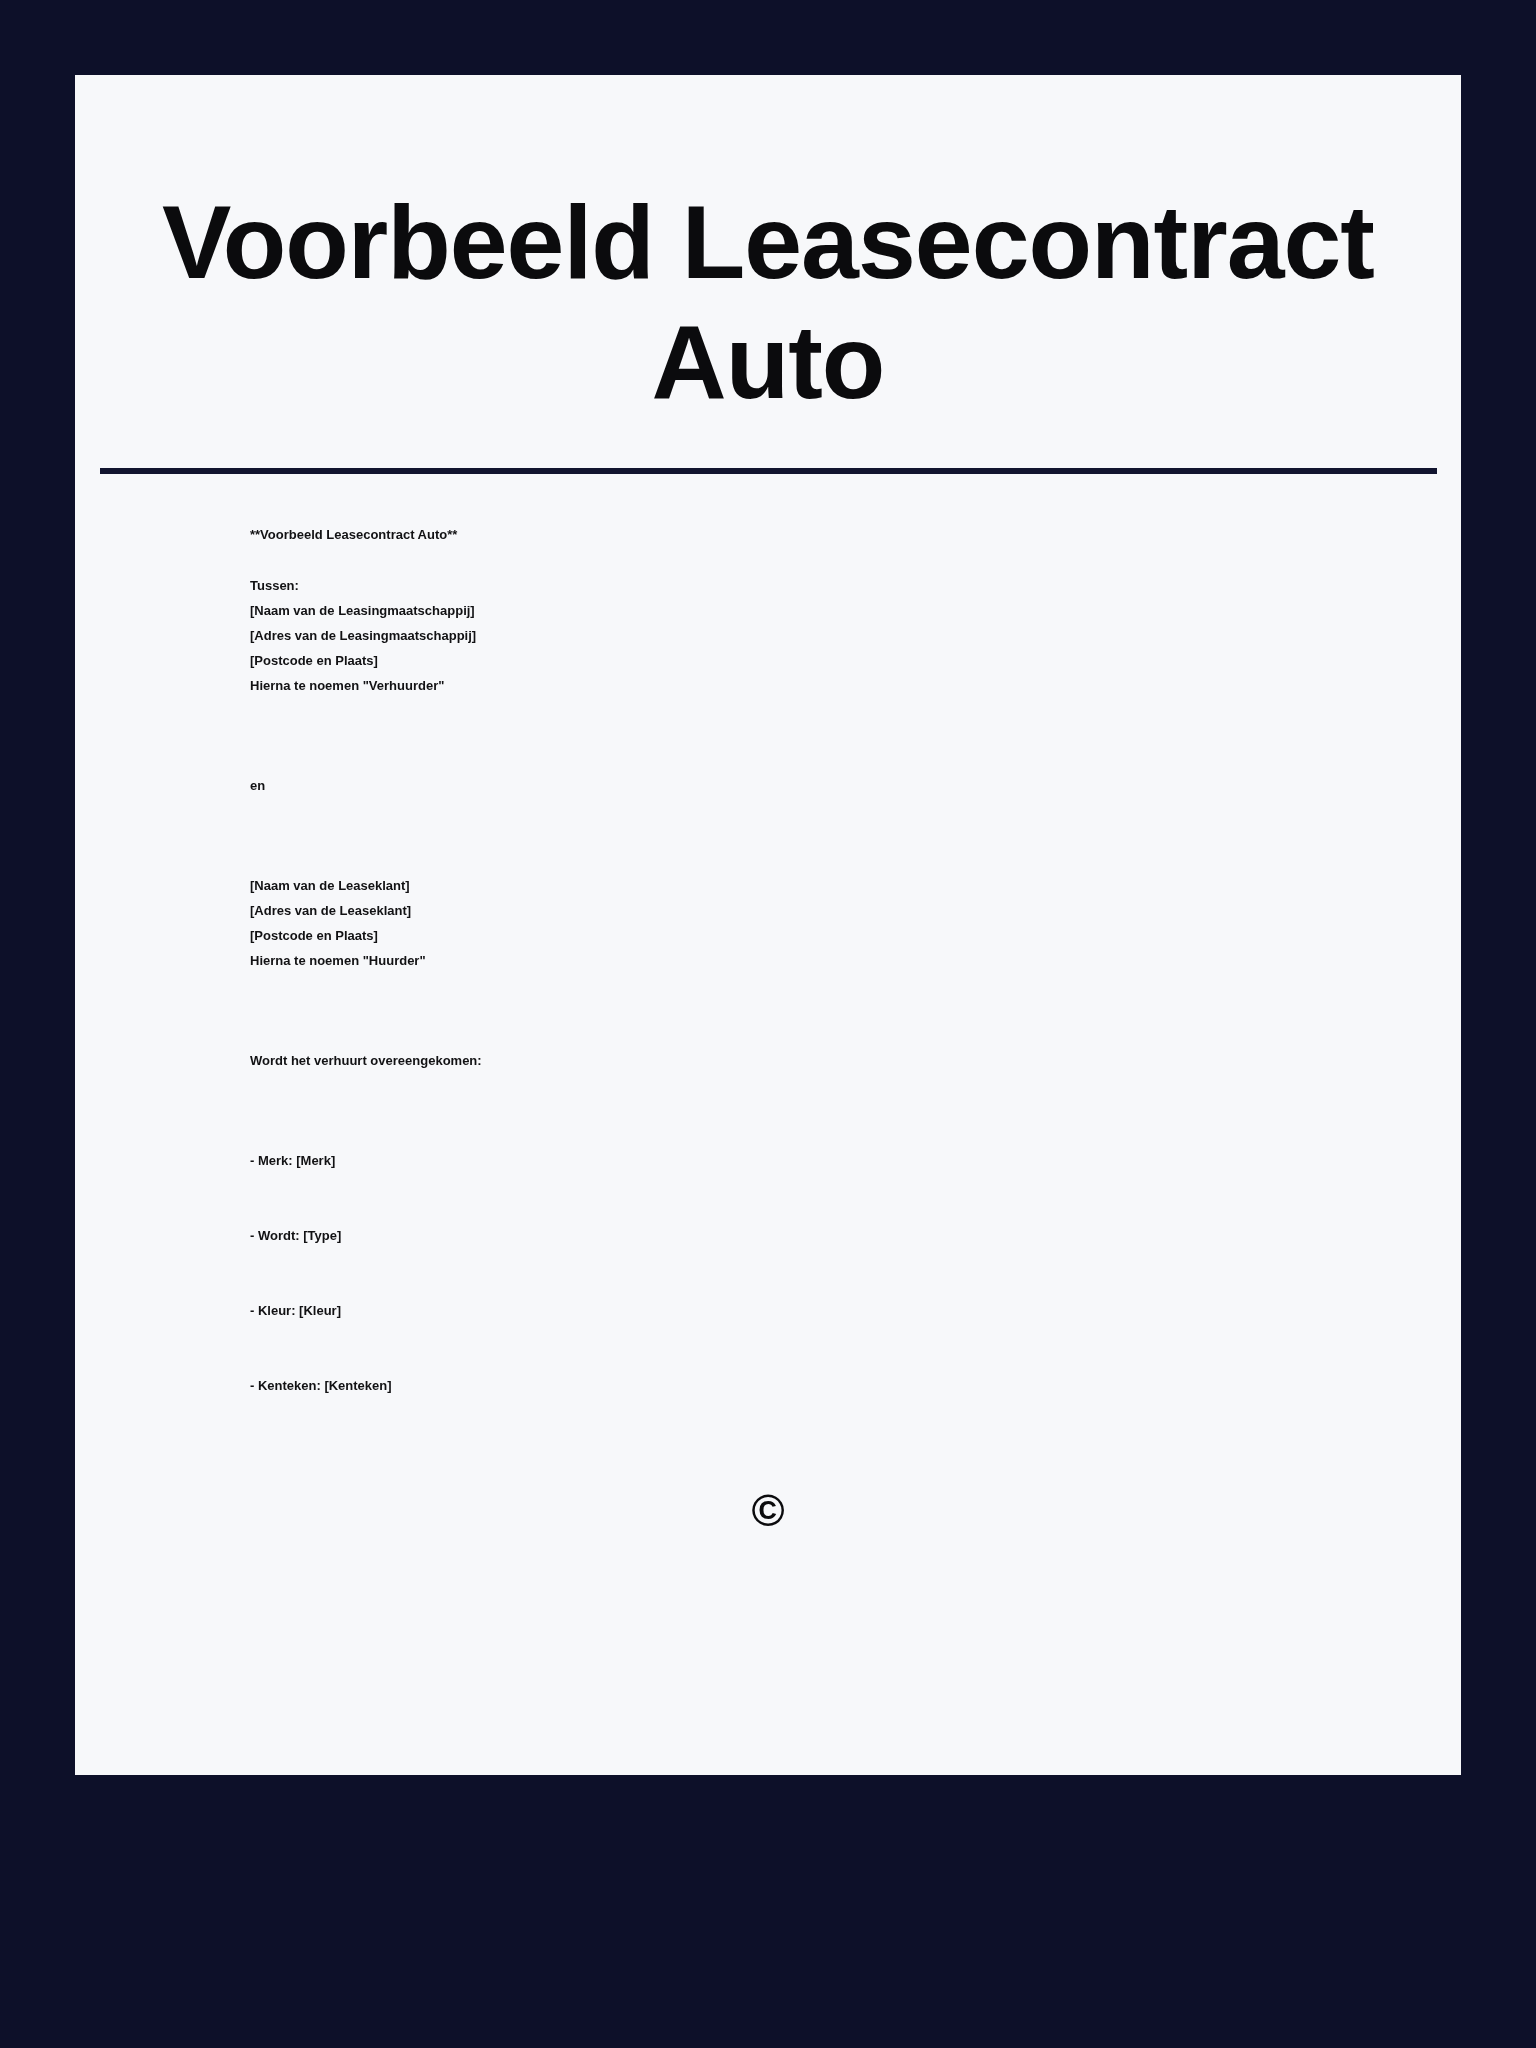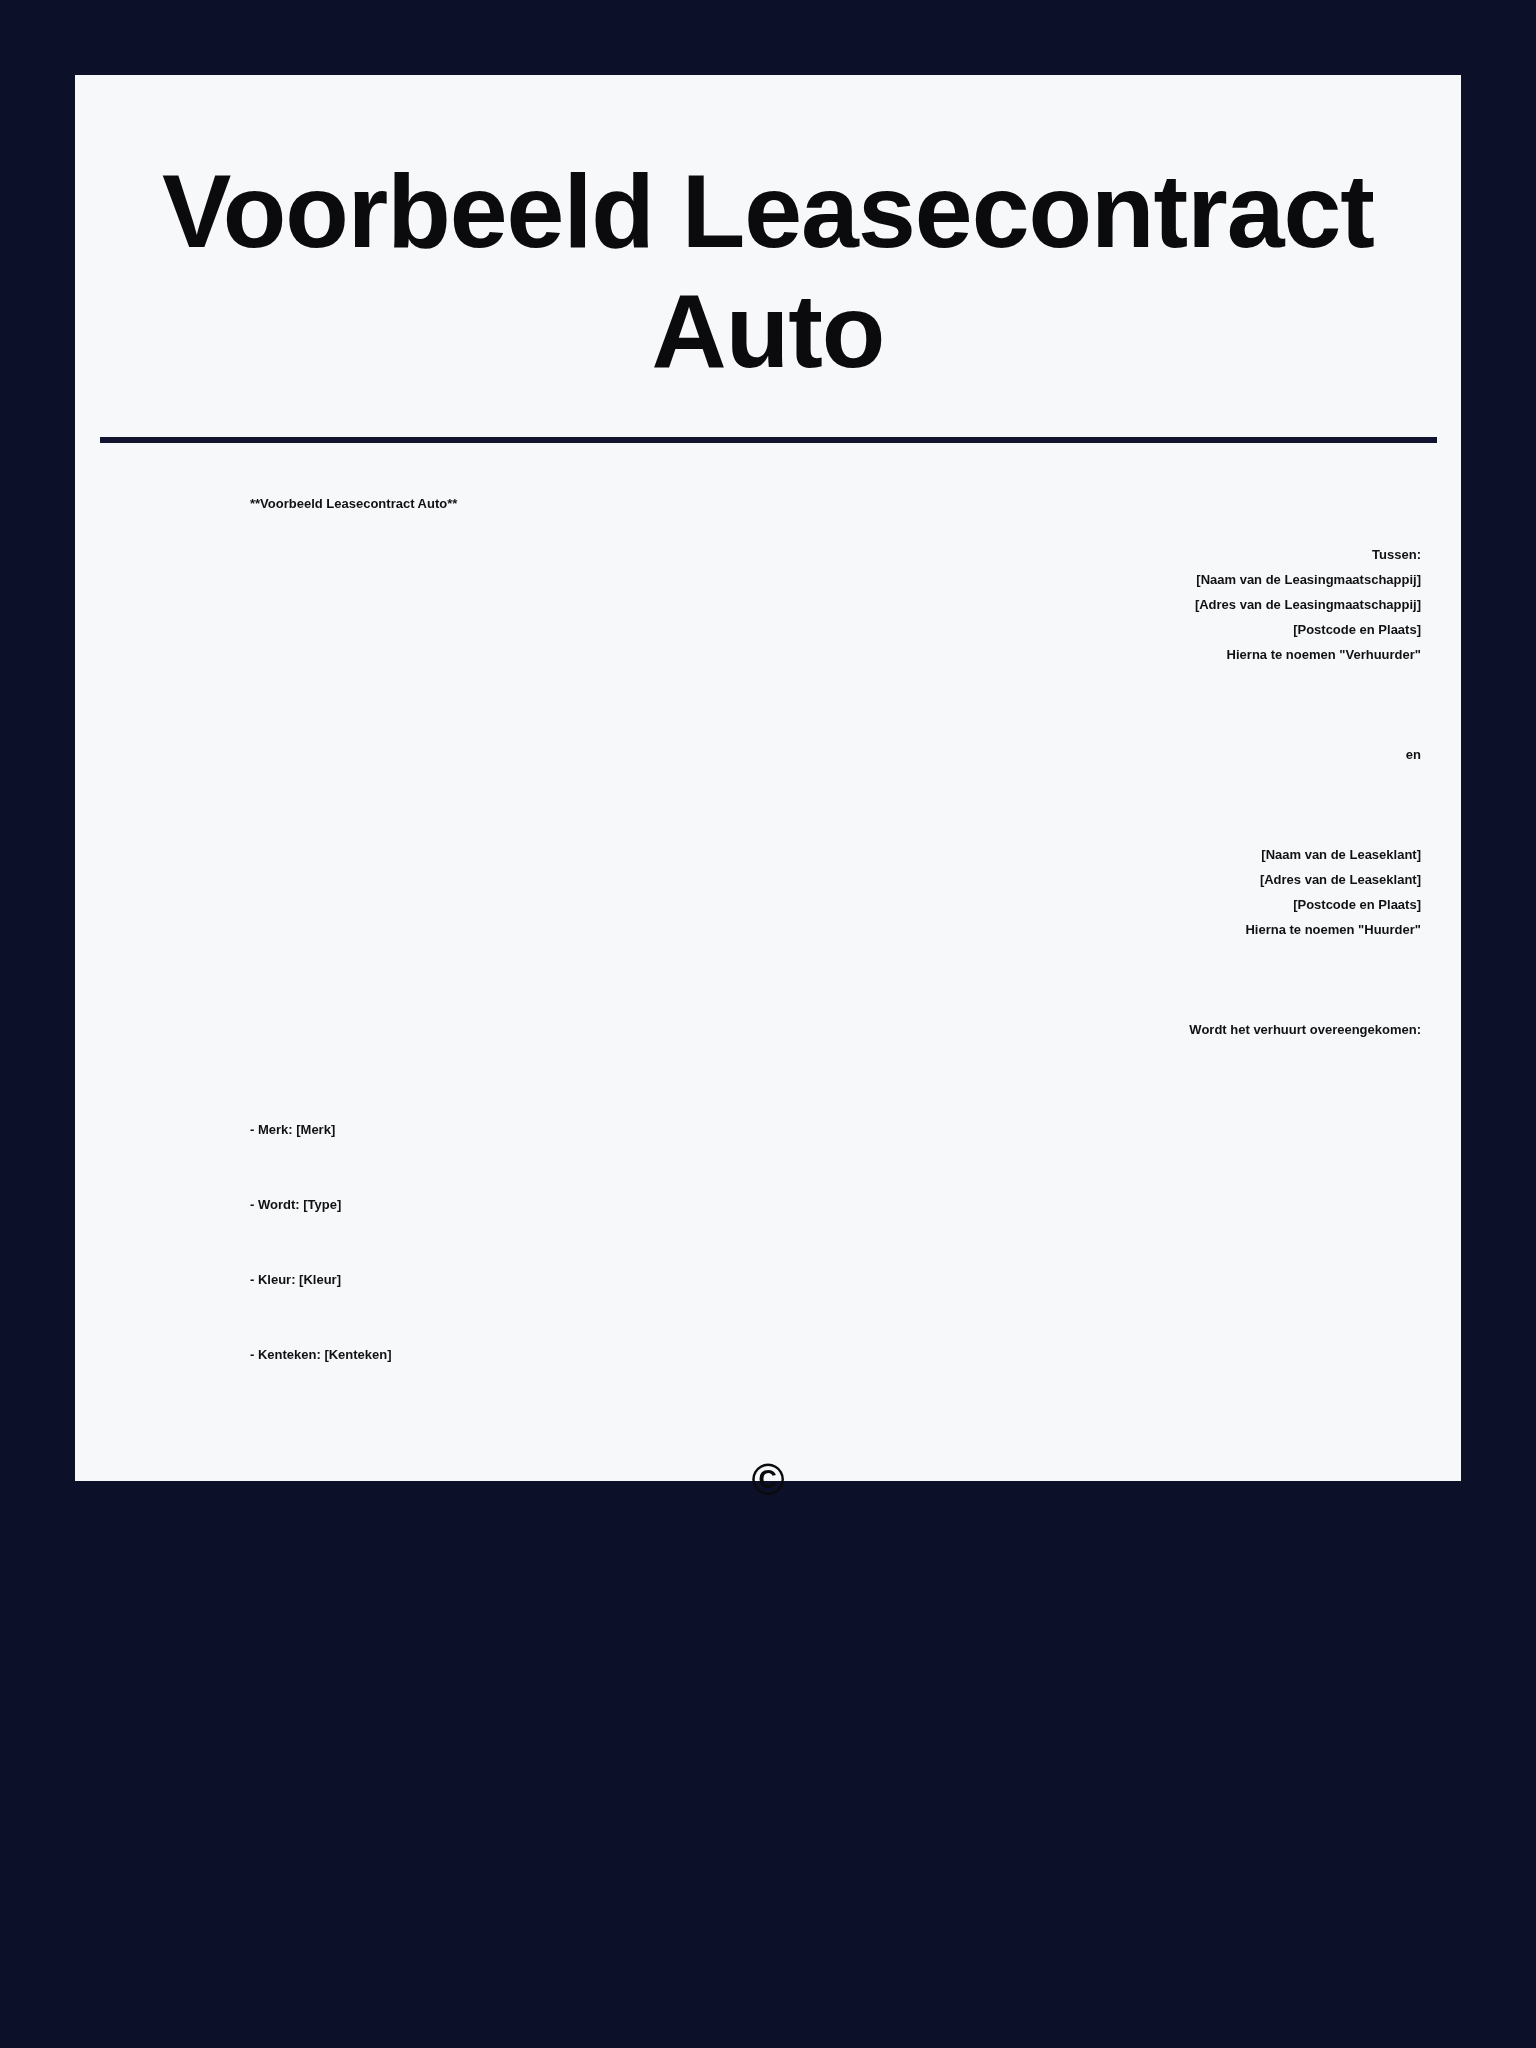--- a/index.html
+++ b/index.html
@@ -9,23 +9,23 @@
   body {
     width: 1536px;
     height: 2048px;
     background: #0d1029;
     font-family: "Liberation Sans", sans-serif;
     overflow: hidden;
   }
   .card {
     box-sizing: border-box;
     width: 1386px;
-    height: 1406px;
+    height: 1700px;
     margin: 75px auto 0 auto;
-    padding-top: 76px;
+    padding-top: 107px;
     background: #f7f8fa;
   }
   h1.page-title {
     margin: 0;
     padding: 0 38px;
     font-size: 104px;
     line-height: 120px;
     font-weight: bold;
     text-align: center;
     color: #0b0b0d;
@@ -41,21 +41,21 @@
     color: #121214;
   }
   .para {
     margin: 0 40px 0 175px;
     font-size: 13px;
     line-height: 25px;
     font-weight: bold;
     white-space: pre-wrap;
   }
   .para.doc-heading { margin-bottom: 26px; }
-  .para.block       { margin-bottom: 75px; text-align: right; }
+  .para.block       { margin-bottom: 75px; }
   .para.article     { margin-bottom: 50px; }
   .para.list-item   { margin-bottom: 50px; }
   .para.list-item + .para.article { padding-top: 22px; }
   .copyright {
     margin-top: 93px;
     text-align: center;
     font-size: 45px;
     line-height: 40px;
     font-weight: bold;
     color: #0b0b0d;

